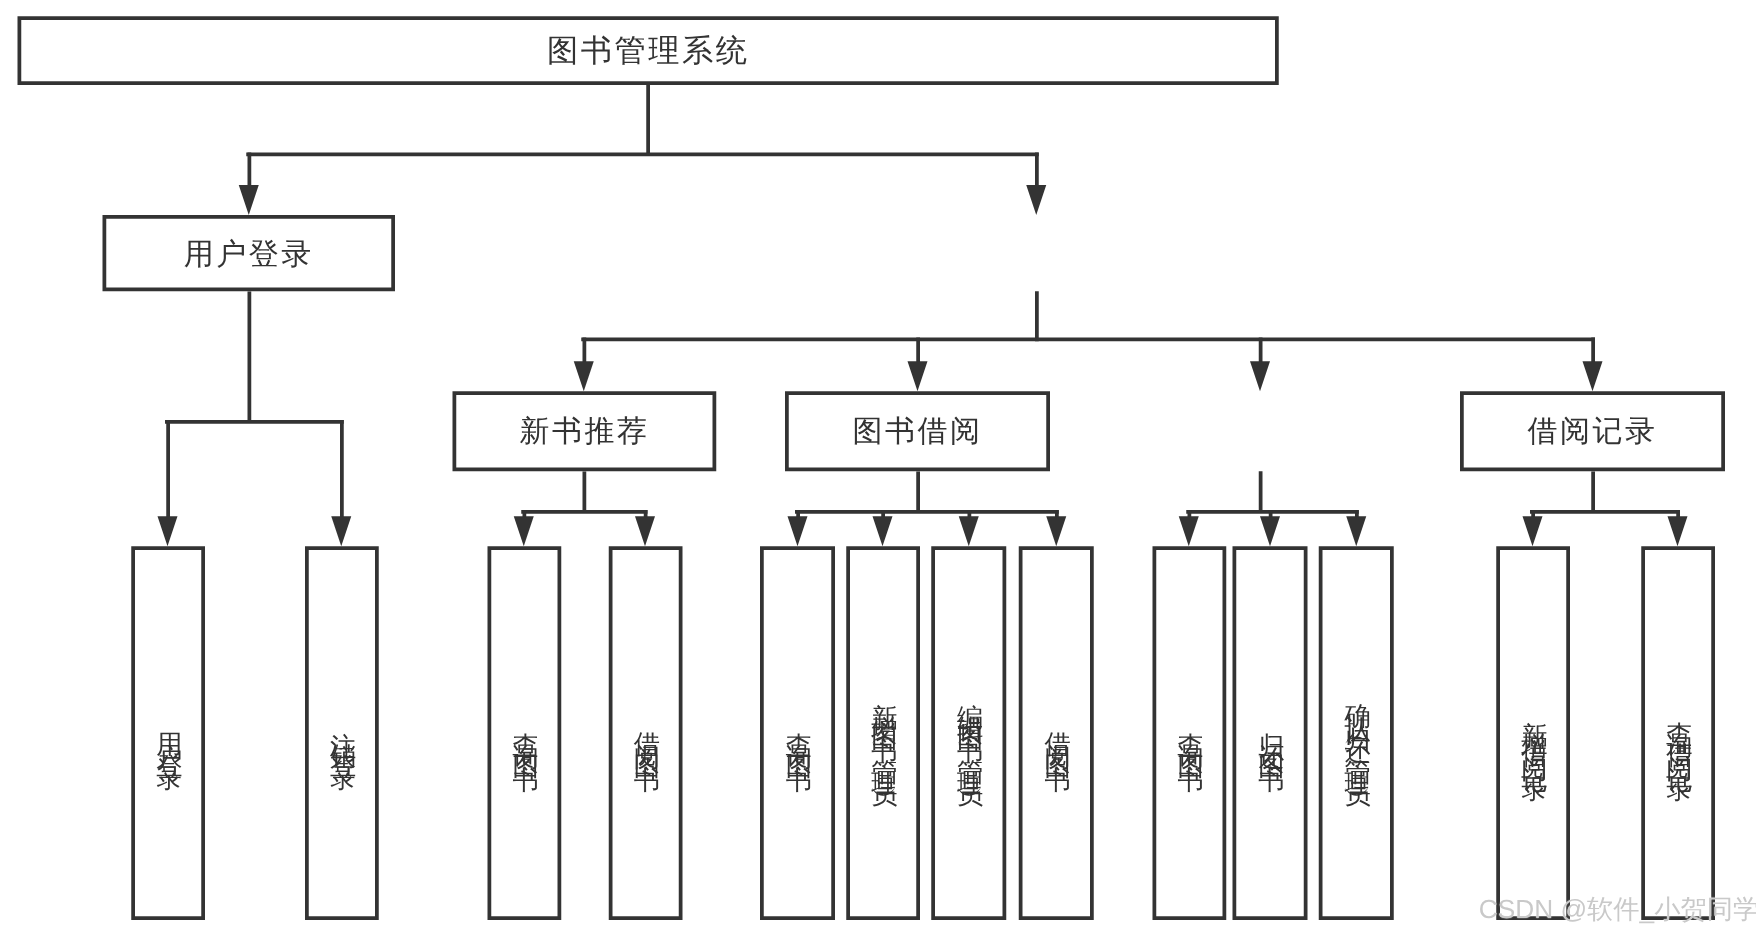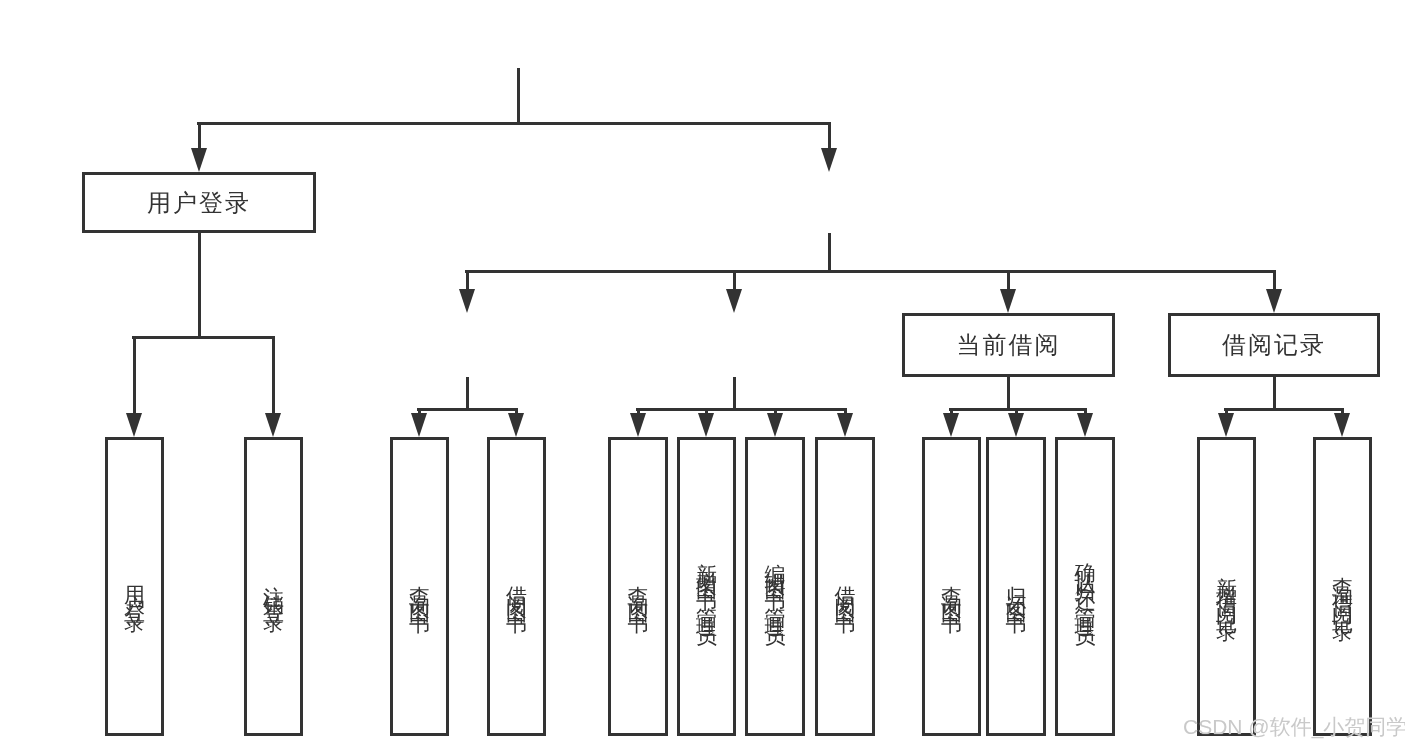--- a/index.html
+++ b/index.html
@@ -107,27 +107,33 @@
       <div class="vline" style="left: 1015px; top: 408px; height: 7px;"></div>
       <div class="tri" style="left: 1008px; top: 413px;"></div>
       <div class="vline" style="left: 1084px; top: 408px; height: 7px;"></div>
       <div class="tri" style="left: 1077px; top: 413px;"></div>
       <div class="vline" style="left: 1225px; top: 408px; height: 7px;"></div>
       <div class="tri" style="left: 1218px; top: 413px;"></div>
       <div class="vline" style="left: 1341px; top: 408px; height: 7px;"></div>
       <div class="tri" style="left: 1334px; top: 413px;"></div>
     </div>
 
+  <div class="hbox root" style="left:14px;top:13px;width:1009px;height:55px">
+    <span class="hlabel">图书管理系统</span>
+  </div>
 
   <div class="hbox" style="left:82px;top:172px;width:234px;height:61px">
     <span class="hlabel">用户登录</span>
   </div>
 
-  <div class="hbox" style="left:902px;top:313px;width:213px;height:64px">
-    <span class="hlabel">当前借阅</span>
+  <div class="hbox" style="left:362px;top:313px;width:211px;height:64px">
+    <span class="hlabel">新书推荐</span>
+  </div>
+  <div class="hbox" style="left:628px;top:313px;width:212px;height:64px">
+    <span class="hlabel">图书借阅</span>
   </div>
   <div class="hbox" style="left:1168px;top:313px;width:212px;height:64px">
     <span class="hlabel">借阅记录</span>
   </div>
 
   <div class="vbox" style="left:105px;top:437px;width:59px;height:299px">
     <span class="vlabel">用户登录</span>
   </div>
   <div class="vbox" style="left:244px;top:437px;width:59px;height:299px">
     <span class="vlabel">注销登录</span>

